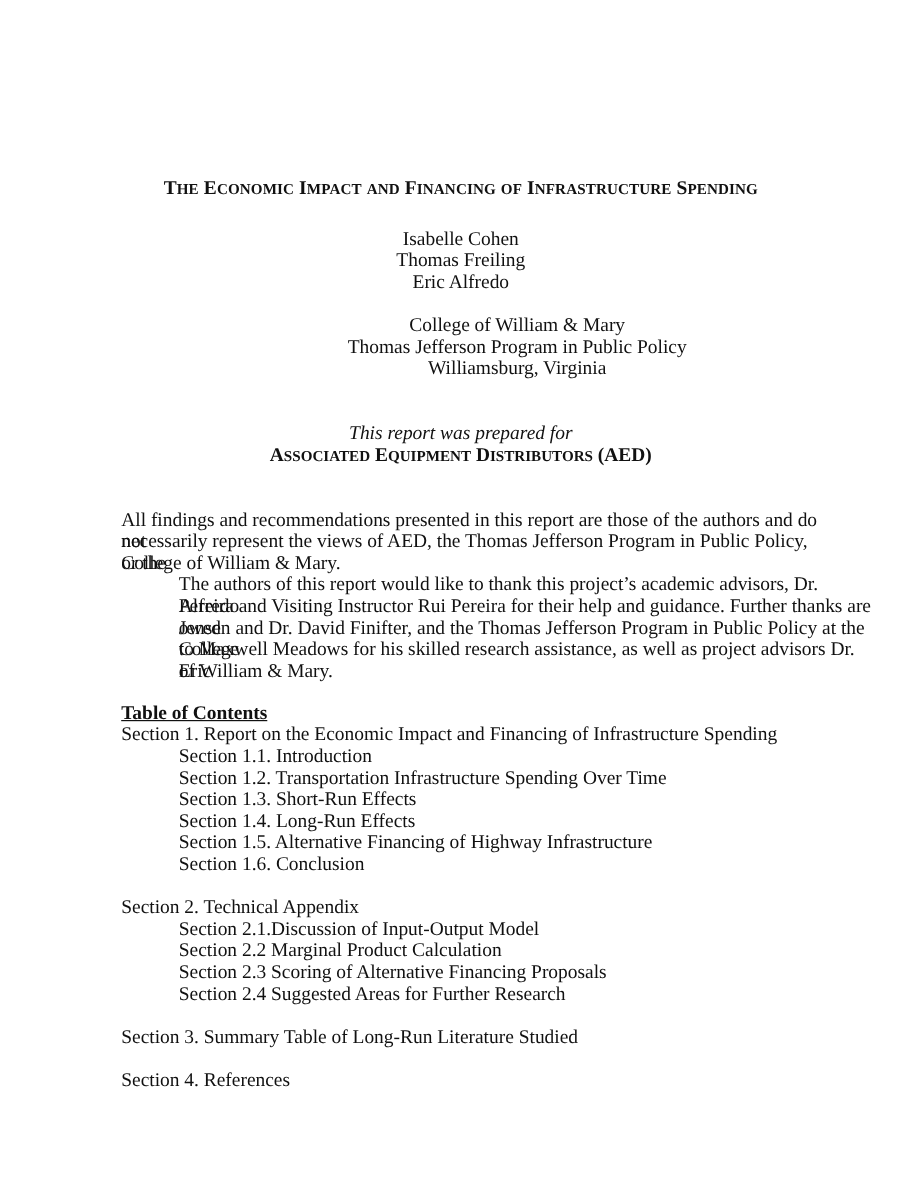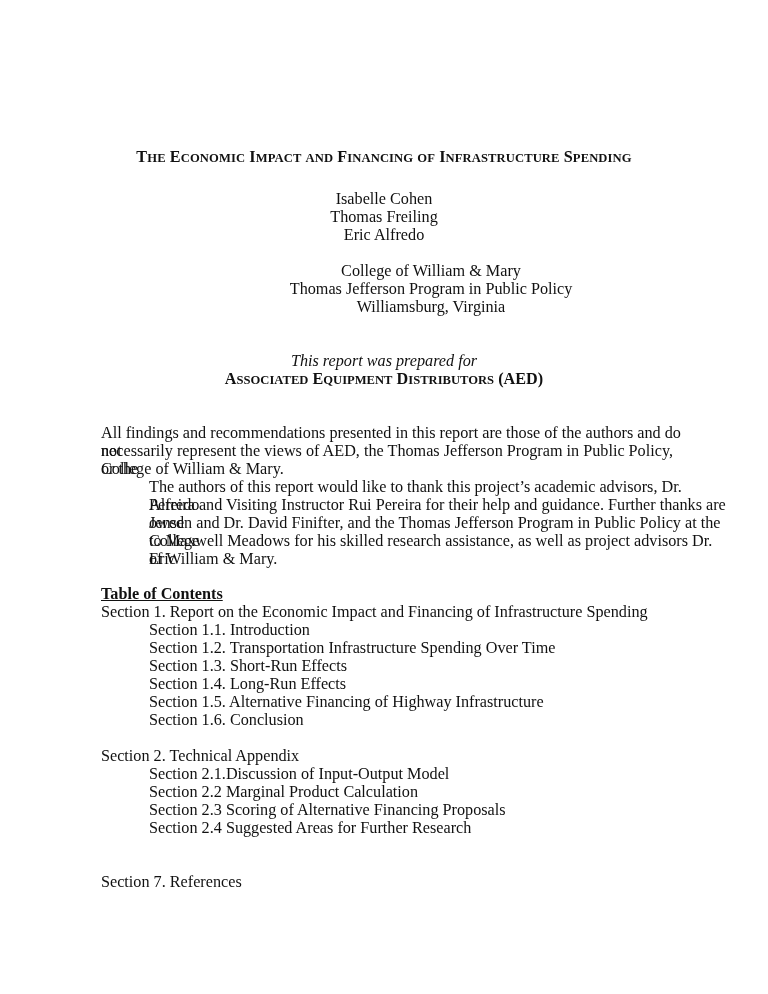--- a/index.html
+++ b/index.html
@@ -96,18 +96,19 @@
     <span class="toc-item toc-sub">Section 1.6. Conclusion</span>
     <span class="gap"></span>
 
     <span class="toc-item">Section 2. Technical Appendix</span>
     <span class="toc-item toc-sub">Section 2.1.Discussion of Input-Output Model</span>
     <span class="toc-item toc-sub">Section 2.2 Marginal Product Calculation</span>
     <span class="toc-item toc-sub">Section 2.3 Scoring of Alternative Financing Proposals</span>
     <span class="toc-item toc-sub">Section 2.4 Suggested Areas for Further Research</span>
     <span class="gap"></span>
 
+    <span class="toc-item">Section 3. Summary Table of Long-Run Literature Studied</span>
     <span class="gap"></span>
 
-    <span class="toc-item">Section 7. References</span>
+    <span class="toc-item">Section 4. References</span>
   </div>
 
 </div>
 
 </body></html>

